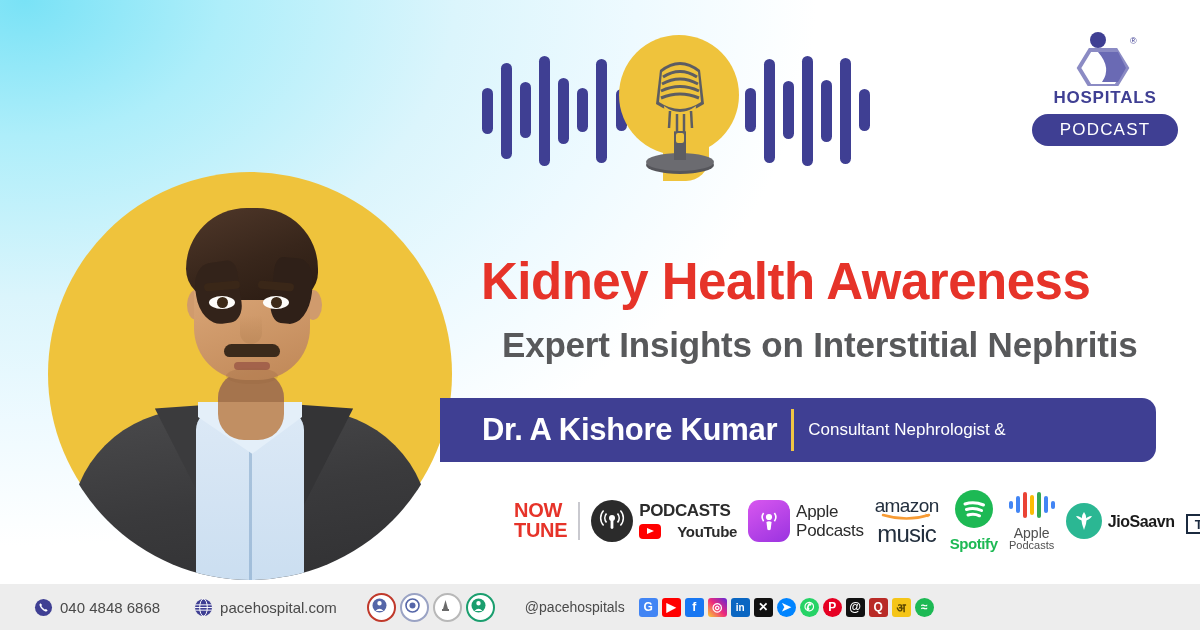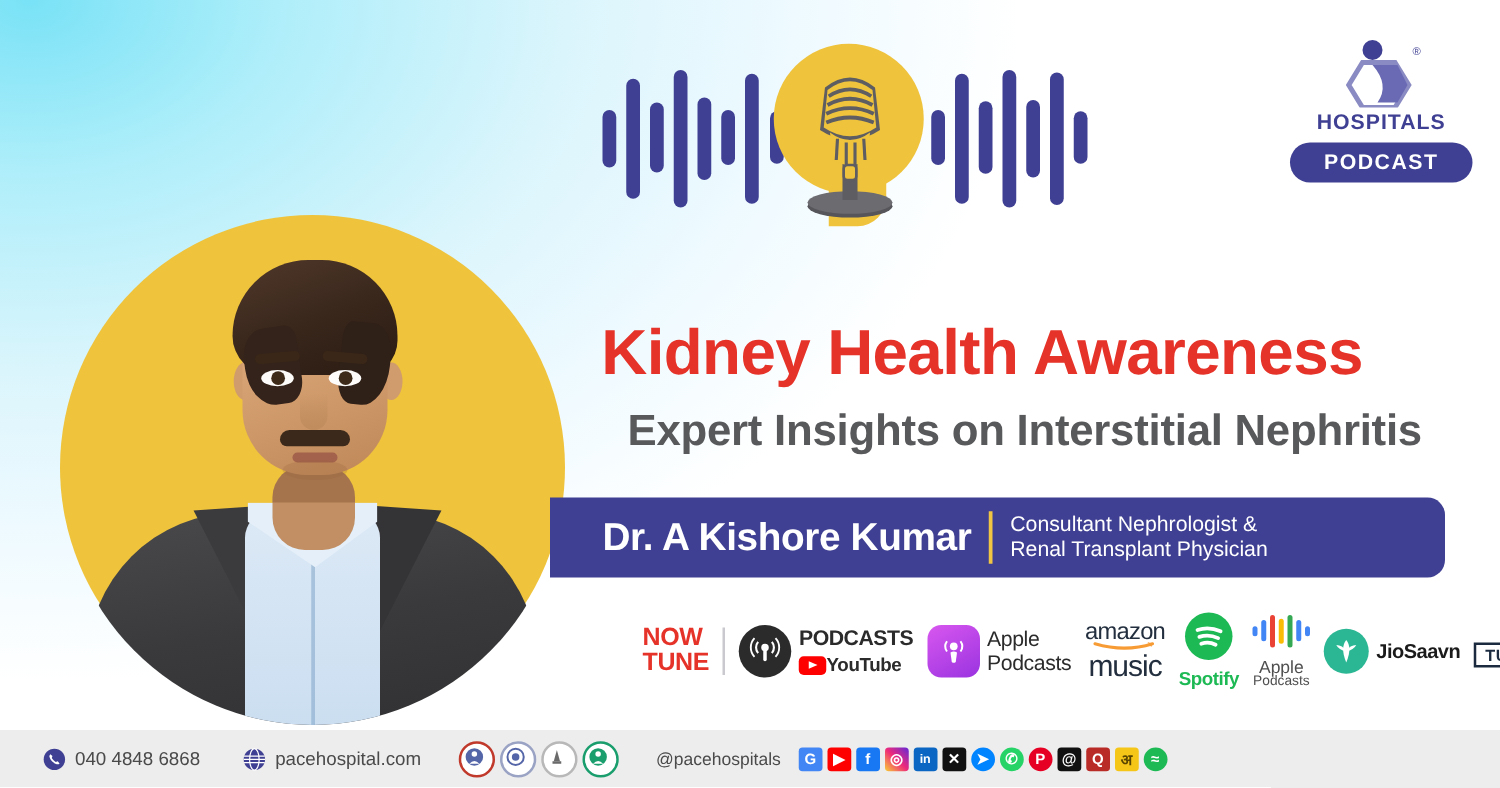--- a/index.html
+++ b/index.html
@@ -136,21 +136,21 @@
   
   .pace-logo{position:absolute;left:1032px;top:30px;width:146px;text-align:center;}
   .pace-mark{position:relative;height:56px;}
   .pace-name{
     font-weight:bold;color:#3f3f93;letter-spacing:.5px;line-height:1;
   }
   .pace-p{font-size:34px;}
   .pace-h{font-size:17px;letter-spacing:.8px;margin-top:3px;}
   .pace-badge{
     margin-top:8px;background:#3f3f93;color:#fff;border-radius:16px;
-    font-size:17px;font-weight:bold;letter-spacing:1.2px;padding:6px 0;
+    font-size:17px;font-weight:normal;letter-spacing:1.2px;padding:6px 0;
   }
   
   .title1{
     position:absolute;left:481px;top:256px;width:690px;
     font-size:51px;font-weight:bold;color:#e63329;letter-spacing:-.5px;
     line-height:1;white-space:nowrap;
   }
   .title2{
     position:absolute;left:502px;top:327px;width:690px;
     font-size:35px;font-weight:bold;color:#58595b;letter-spacing:-.2px;
@@ -186,21 +186,21 @@
   .pill-dark{
     width:42px;height:42px;border-radius:50%;background:#2b2b2b;
     display:flex;align-items:center;justify-content:center;flex:none;
   }
   .pill-apple{
     width:42px;height:42px;border-radius:11px;flex:none;
     background:linear-gradient(150deg,#d857ef 0%,#9a33e0 100%);
     display:flex;align-items:center;justify-content:center;
   }
   .yt-text .l1{font-size:17px;font-weight:bold;color:#2b2b2b;letter-spacing:-.4px;line-height:1;}
-  .yt-text .l2{display:flex;align-items:center;gap:0;margin-top:3px;}
+  .yt-text .l2{display:flex;align-items:center;gap:16px;margin-top:3px;}
   .yt-play{
     width:22px;height:15px;background:#ff0000;border-radius:4px;position:relative;flex:none;
   }
   .yt-play:after{
     content:"";position:absolute;left:8px;top:4px;
     border-left:7px solid #fff;border-top:3.5px solid transparent;border-bottom:3.5px solid transparent;
   }
   .yt-word{font-size:15px;font-weight:bold;color:#2b2b2b;letter-spacing:-.3px;}
   .apple-text{font-size:17px;color:#2b2b2b;line-height:1.12;letter-spacing:-.3px;}
   .amazon{text-align:center;line-height:1;}
@@ -339,21 +339,20 @@
   </div>
 
   <div class="title1">Kidney Health Awareness</div>
   <div class="title2">Expert Insights on Interstitial Nephritis</div>
 
   <div class="namebar">
     <div class="dname">Dr. A Kishore Kumar</div>
     <div class="vbar"></div>
     <div class="role">
       <div>Consultant Nephrologist &amp;</div>
-      <div>Renal Transplant Physician</div>
     </div>
   </div>
 
   <div class="platforms">
 
     <div class="nowlive">
       <div>NOW</div>
       <div>TUNE</div>
     </div>
     <div class="sep"></div>

